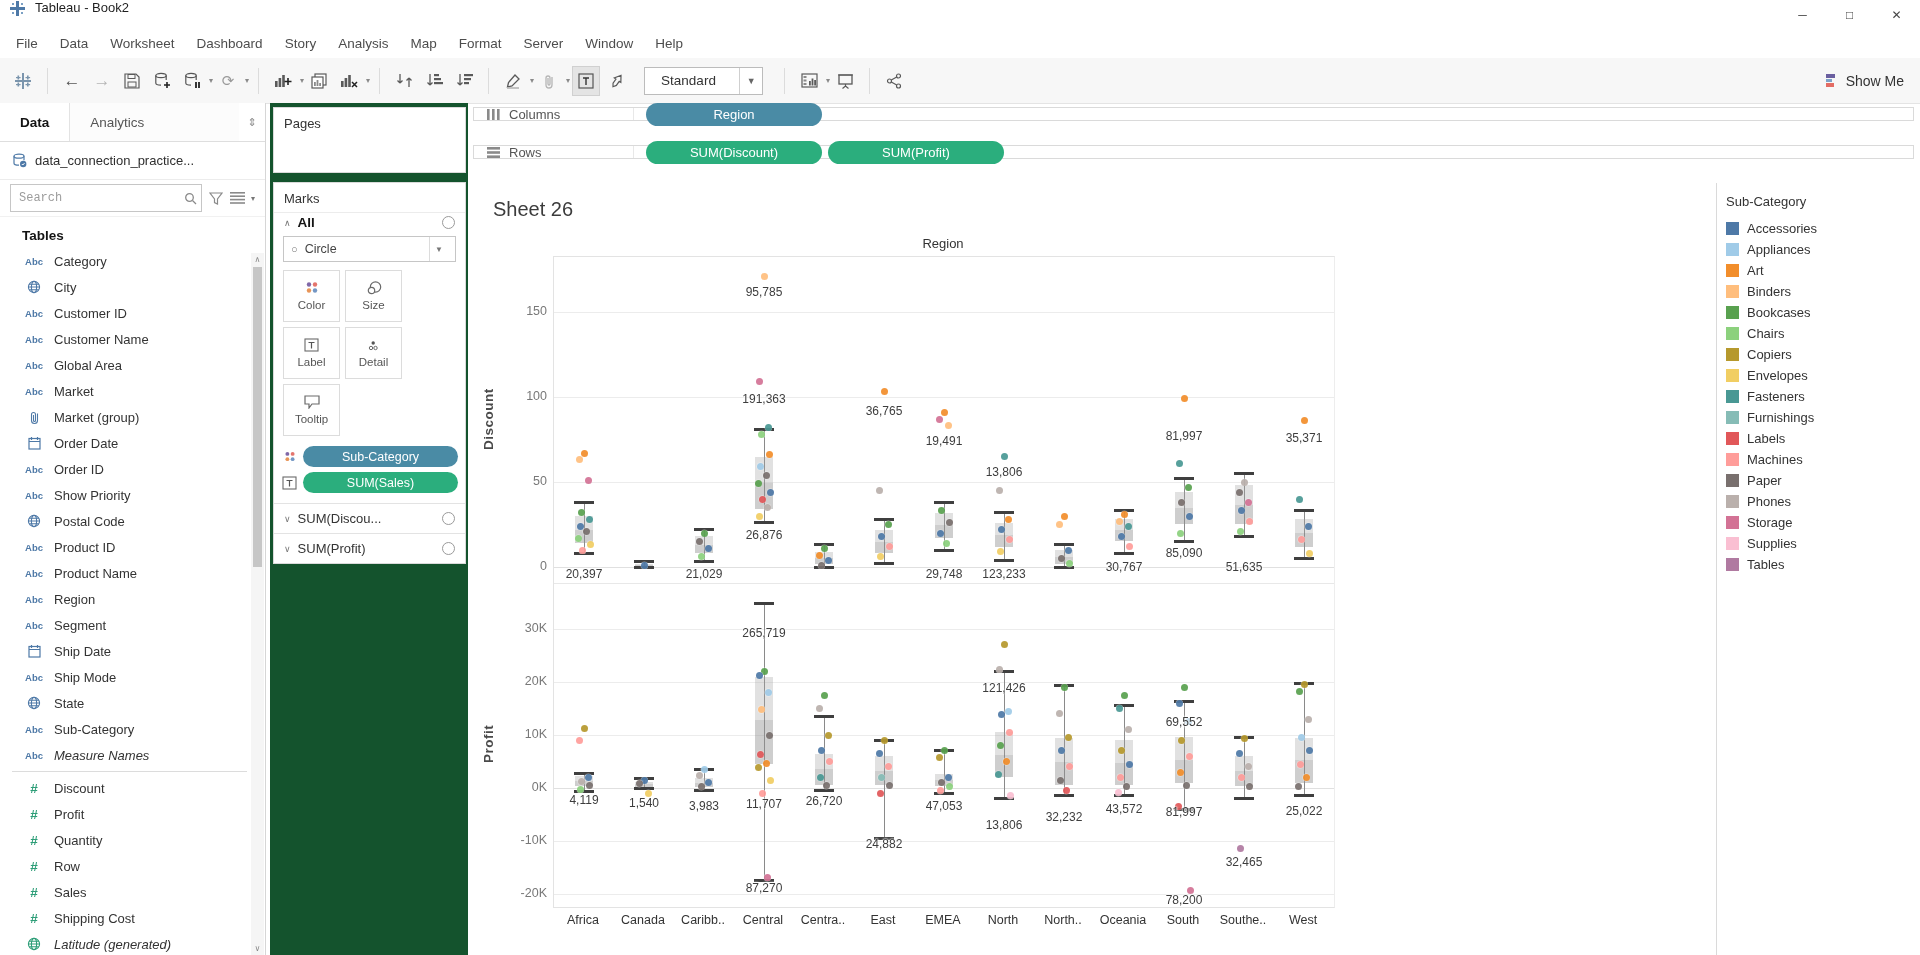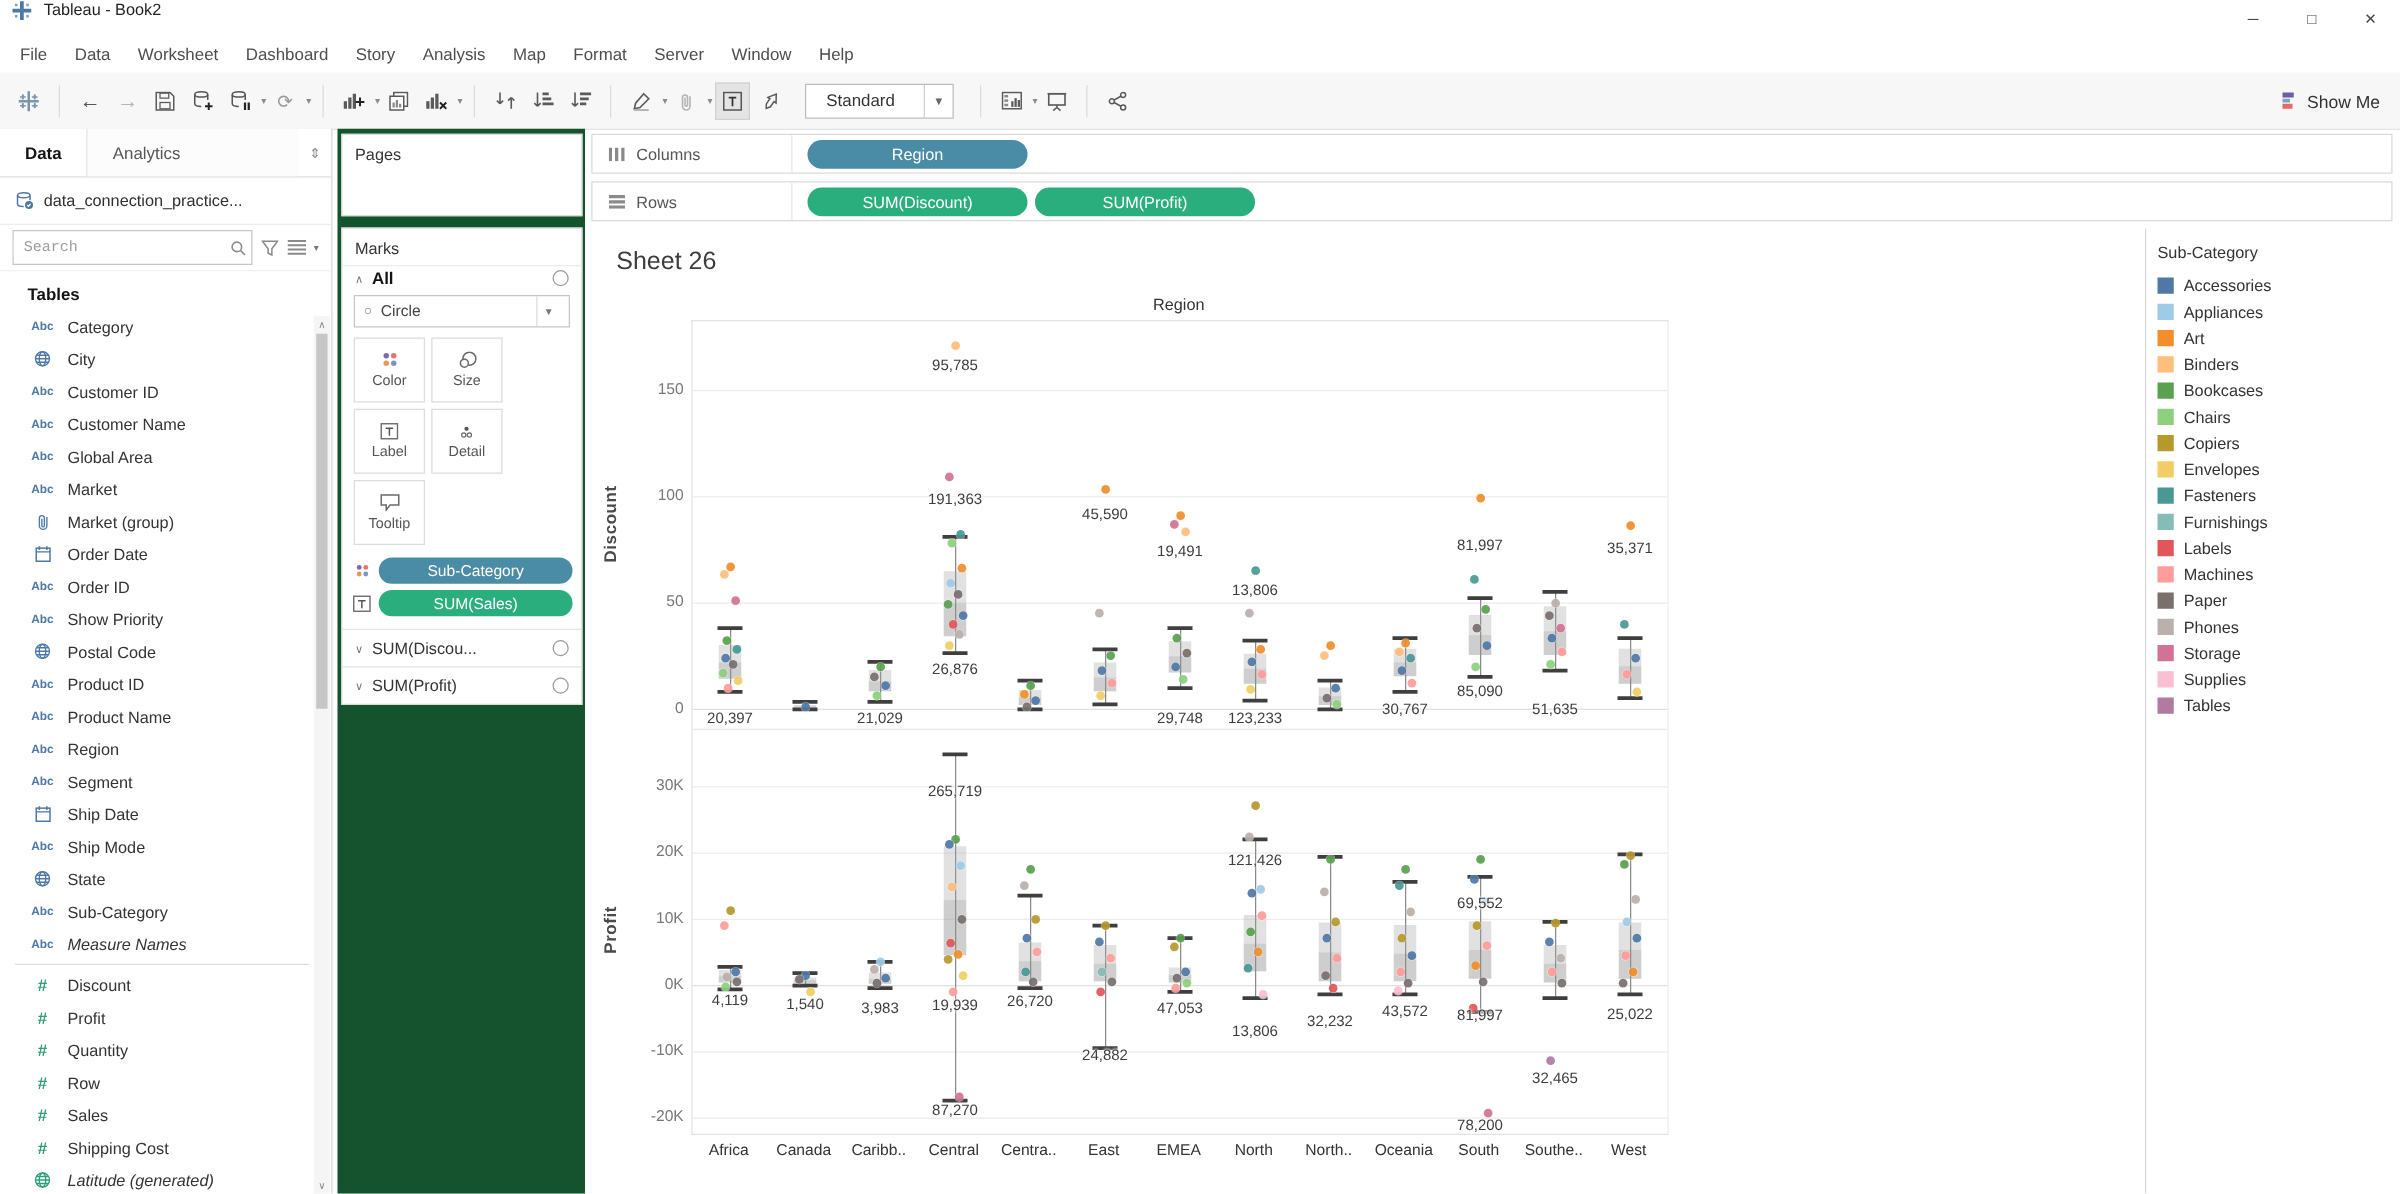--- a/index.html
+++ b/index.html
@@ -62,21 +62,21 @@
   .mark-btn{width:55px;height:50px;border:1px solid #dcdcdc;display:flex;flex-direction:column;align-items:center;justify-content:center;gap:4px;font-size:11.5px;color:#555;background:#fff}
   .marks-pills{padding:4px 7px 10px 7px;display:flex;flex-direction:column;gap:5px}
   .pill-row{display:flex;align-items:center;gap:5px}
   .pill-prefix{width:17px;display:flex;align-items:center;justify-content:center;color:#666}
   .pill{height:21px;border-radius:11px;color:#fff;font-size:12.5px;display:flex;align-items:center;justify-content:center;flex:1;white-space:nowrap;overflow:hidden}
   .pill.dim{background:#4a8ba5}
   .pill.meas{background:#2bae7d}
   .collapsed-card{border-top:1px solid #e3e3e3;display:flex;align-items:center;height:29px;padding:0 10px;font-size:13px;color:#333;gap:7px}
   .circ{margin-left:auto;width:11px;height:11px;border:1.4px solid #9a9a9a;border-radius:50%}
   
-  .shelf{position:absolute;left:473px;width:1441px;height:32px;border:1px solid #dadada;background:#fff;display:flex;align-items:center;box-sizing:border-box}
+  .shelf{position:absolute;left:473px;width:1441px;height:14px;border:1px solid #dadada;background:#fff;display:flex;align-items:center;box-sizing:border-box}
   .shelf-label{width:146px;flex:0 0 146px;display:flex;align-items:center;gap:9px;padding-left:13px;font-size:13px;color:#555;height:100%;border-right:1px solid #e8e8e8}
   .shelf-pills{display:flex;gap:6px;padding-left:12px}
   .shelf-pill{width:176px;height:23px;border-radius:12px;color:#fff;font-size:13px;display:flex;align-items:center;justify-content:center}
   .shelf-pill.dim{background:#4a8ba5}
   .shelf-pill.meas{background:#2bae7d}
   
   .sheet{position:absolute;top:183px;left:473px;width:1243px;bottom:0;background:#fff}
   .sheet-title{position:absolute;top:15px;left:20px;font-size:20px;color:#3c3c3c}
   .region-header{position:absolute;top:53px;left:80px;width:780px;text-align:center;font-size:13px;color:#333}
   .plot{position:absolute;left:80px;top:73px;width:780px;height:650px;border:1px solid #e3e3e3;border-right:1px solid #ededed;box-sizing:content-box}
@@ -756,21 +756,21 @@
       <div class="bbox" style="left: 321px; top: 272.6px; width: 18px; height: 23.8px;"></div>
       <div class="bbox-low" style="left: 321px; top: 284.5px; width: 18px; height: 11.9px;"></div>
       <div class="wcap" style="left: 320px; width: 20px; top: 260.9px;"></div>
       <div class="wcap" style="left: 320px; width: 20px; top: 305.1px;"></div>
       <div class="dot" style="left: 326.5px; top: 131.4px; background: rgb(242, 142, 43);"></div>
       <div class="dot" style="left: 321.5px; top: 230px; background: rgb(186, 176, 172);"></div>
       <div class="dot" style="left: 330.5px; top: 264px; background: rgb(89, 161, 79);"></div>
       <div class="dot" style="left: 323.5px; top: 275.9px; background: rgb(78, 121, 167);"></div>
       <div class="dot" style="left: 331.5px; top: 286.1px; background: rgb(255, 157, 154);"></div>
       <div class="dot" style="left: 322.5px; top: 296.3px; background: rgb(241, 206, 99);"></div>
-      <div class="mlabel" style="left: 330px; top: 153.6px;">45,590</div>
+      <div class="mlabel" style="left: 330px; top: 153.6px;">36,765</div>
       <div class="wline" style="left: 389.5px; top: 245.4px; height: 47.6px;"></div>
       <div class="bbox" style="left: 381px; top: 255.6px; width: 18px; height: 25.5px;"></div>
       <div class="bbox-low" style="left: 381px; top: 268.35px; width: 18px; height: 12.75px;"></div>
       <div class="wcap" style="left: 380px; width: 20px; top: 243.9px;"></div>
       <div class="wcap" style="left: 380px; width: 20px; top: 291.5px;"></div>
       <div class="dot" style="left: 386.5px; top: 151.8px; background: rgb(242, 142, 43);"></div>
       <div class="dot" style="left: 381.5px; top: 158.6px; background: rgb(211, 114, 149);"></div>
       <div class="dot" style="left: 390.5px; top: 165.4px; background: rgb(255, 190, 125);"></div>
       <div class="dot" style="left: 383.5px; top: 250.4px; background: rgb(89, 161, 79);"></div>
       <div class="dot" style="left: 391.5px; top: 262.3px; background: rgb(121, 112, 110);"></div>
@@ -896,21 +896,21 @@
       <div class="dot" style="left: 210.5px; top: 432.1px; background: rgb(160, 203, 232);"></div>
       <div class="dot" style="left: 203.5px; top: 449.06px; background: rgb(255, 190, 125);"></div>
       <div class="dot" style="left: 211.5px; top: 474.5px; background: rgb(121, 112, 110);"></div>
       <div class="dot" style="left: 202.5px; top: 494.11px; background: rgb(225, 87, 89);"></div>
       <div class="dot" style="left: 208.5px; top: 503.12px; background: rgb(242, 142, 43);"></div>
       <div class="dot" style="left: 200.5px; top: 507.36px; background: rgb(182, 153, 45);"></div>
       <div class="dot" style="left: 212.5px; top: 519.55px; background: rgb(241, 206, 99);"></div>
       <div class="dot" style="left: 204.5px; top: 532.8px; background: rgb(255, 157, 154);"></div>
       <div class="dot" style="left: 209.5px; top: 616.54px; background: rgb(211, 114, 149);"></div>
       <div class="mlabel" style="left: 210px; top: 375.71px;">265,719</div>
-      <div class="mlabel" style="left: 210px; top: 546.9px;">19,939</div>
+      <div class="mlabel" style="left: 210px; top: 546.9px;">11,707</div>
       <div class="mlabel" style="left: 210px; top: 630.64px;">87,270</div>
       <div class="wline" style="left: 269.5px; top: 459.45px; height: 74.2px;"></div>
       <div class="bbox" style="left: 261px; top: 496.55px; width: 18px; height: 31.8px;"></div>
       <div class="bbox-low" style="left: 261px; top: 512.45px; width: 18px; height: 15.9px;"></div>
       <div class="wcap" style="left: 260px; width: 20px; top: 457.95px;"></div>
       <div class="wcap" style="left: 260px; width: 20px; top: 532.15px;"></div>
       <div class="dot" style="left: 266.5px; top: 434.75px; background: rgb(89, 161, 79);"></div>
       <div class="dot" style="left: 261.5px; top: 448px; background: rgb(186, 176, 172);"></div>
       <div class="dot" style="left: 270.5px; top: 474.5px; background: rgb(182, 153, 45);"></div>
       <div class="dot" style="left: 263.5px; top: 490.4px; background: rgb(78, 121, 167);"></div>

